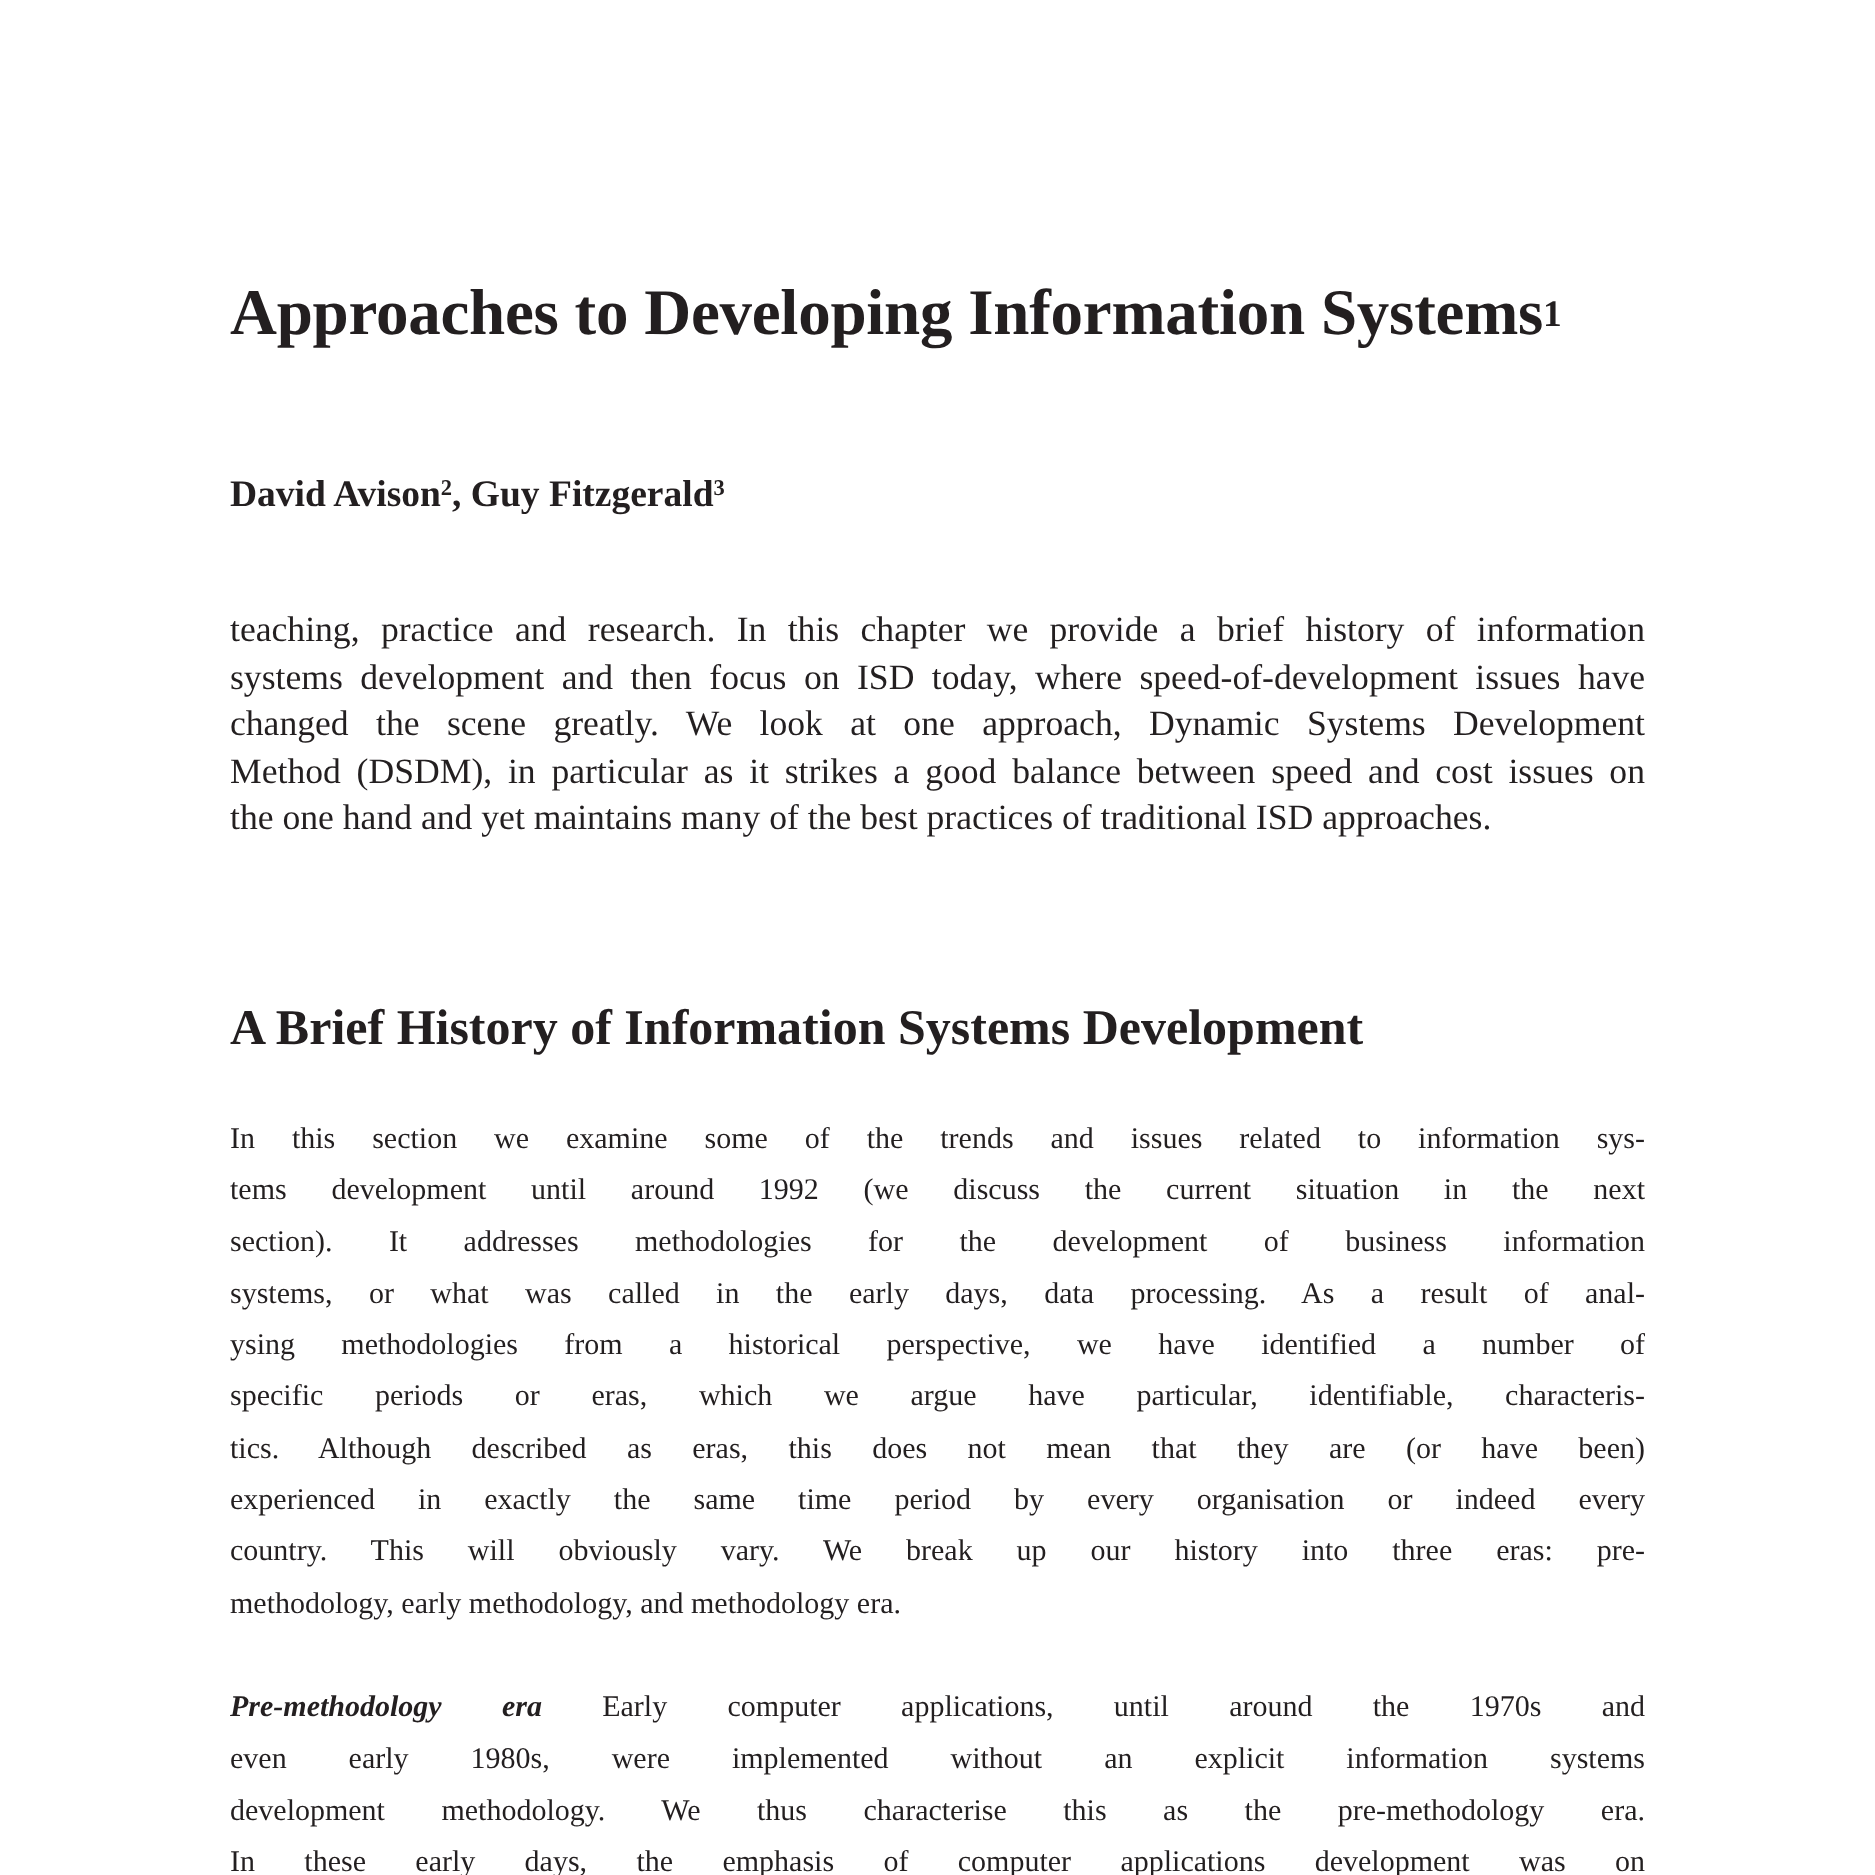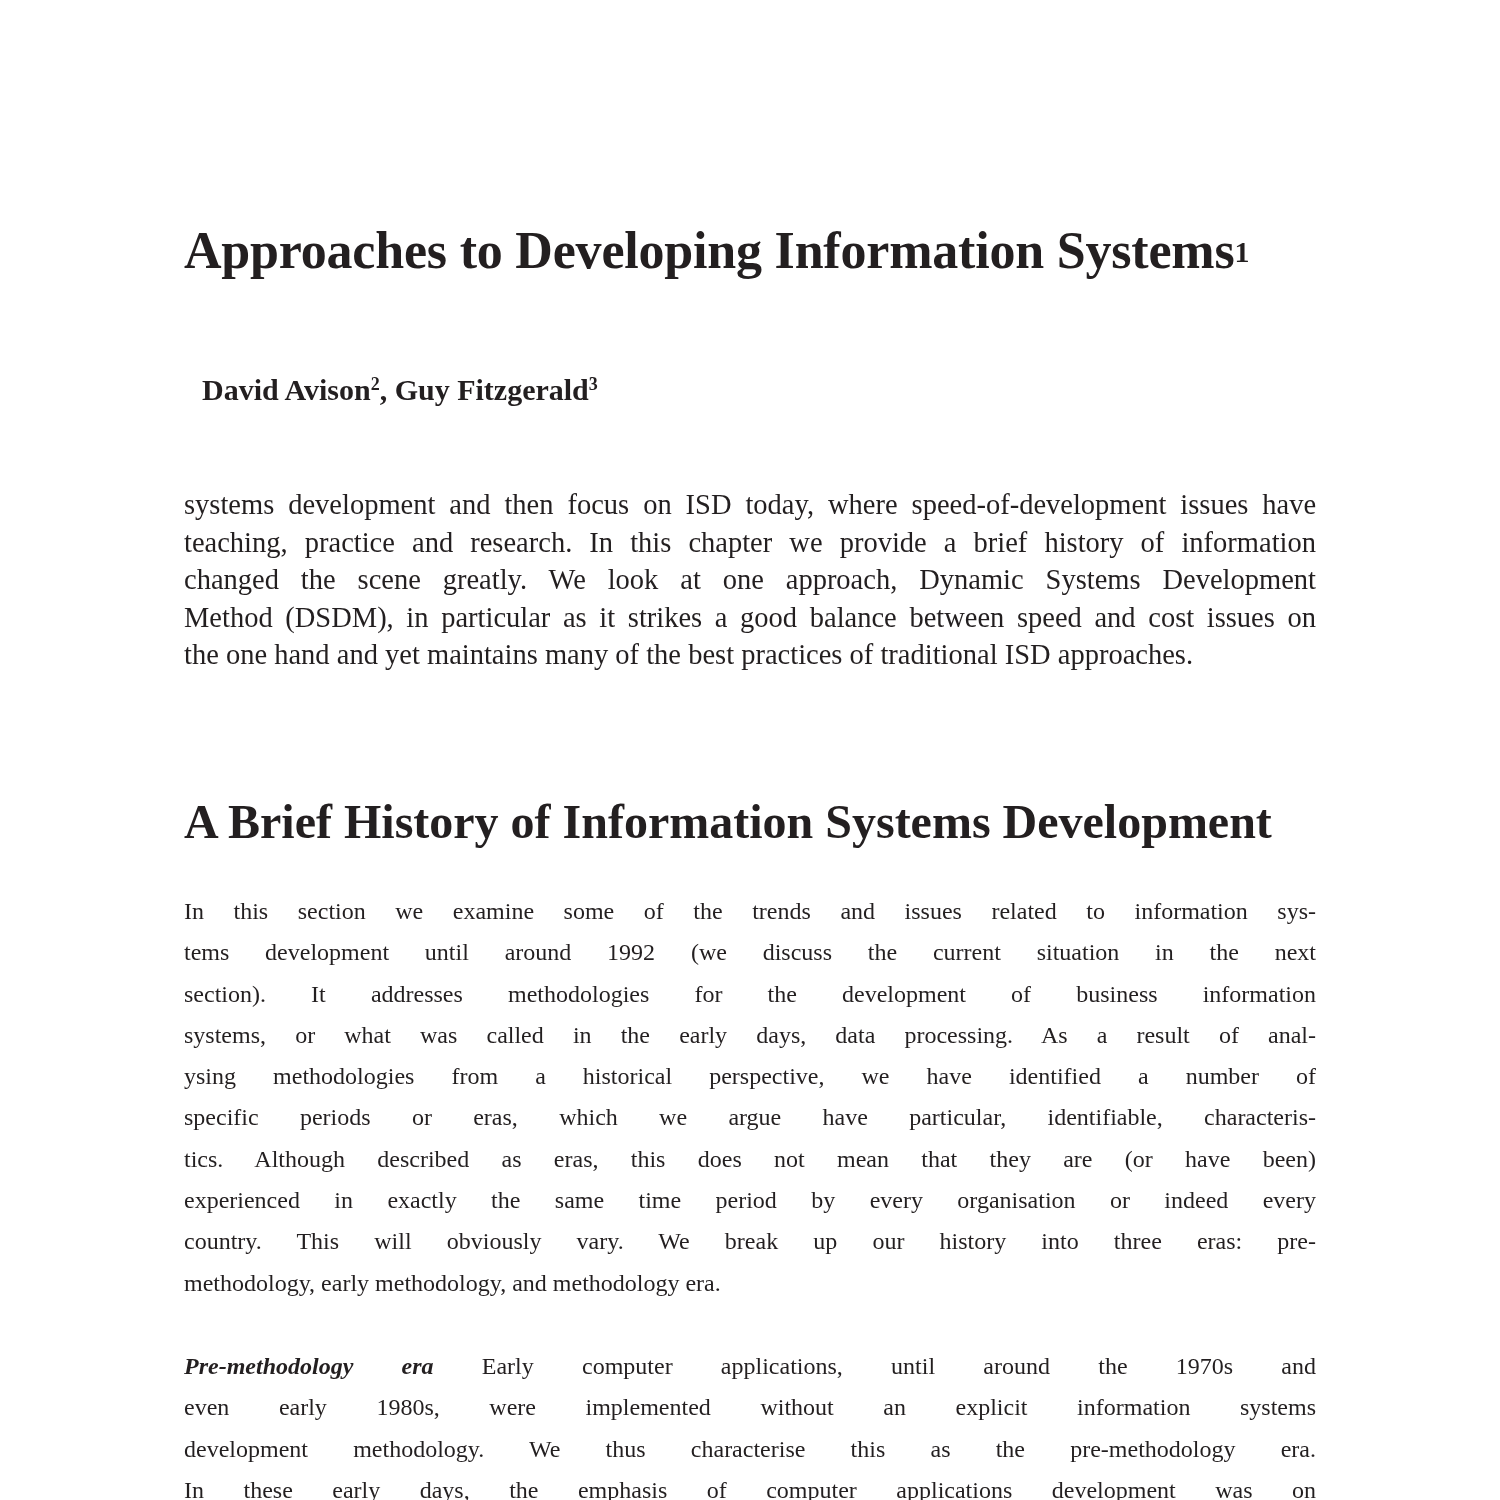--- a/index.html
+++ b/index.html
@@ -2,52 +2,52 @@
 <html><head>
 <meta charset="utf-8">
 <style>
   html, body { margin: 0; padding: 0; background: #ffffff; }
   body { width: 1500px; height: 1500px; overflow: hidden; position: relative;
          font-family: "Liberation Serif", "DejaVu Serif", serif; color: #231f20; }
   .page { position: absolute; left: 184px; top: 0; width: 1132px; }
   .title { position: absolute; top: 208px; left: 0; white-space: nowrap;
            font-size: 52px; font-weight: bold; letter-spacing: -0.2px; line-height: 86px; }
   .title sup { font-size: 30px; position: relative; top: -6px; vertical-align: baseline; }
-  .authors { position: absolute; top: 370px; left: 18px; white-space: nowrap;
-             font-size: 30px; font-weight: bold; line-height: 40px; }
+  .authors { position: absolute; top: 370px; left: 0; white-space: nowrap;
+             font-size: 30px; font-weight: bold; line-height: 52px; }
   .authors sup { font-size: 18px; position: relative; top: -6px; vertical-align: top; }
   .abstract { position: absolute; top: 486px; left: 0; width: 1132px;
               font-size: 28.5px; line-height: 37.6px; }
   .line { display: block; text-align: justify; text-align-last: justify; white-space: nowrap; height: 37.6px; }
   .line.last { text-align-last: left; }
   .abstract .label { font-weight: bold; }
   .section-heading { position: absolute; top: 797px; left: 0; white-space: nowrap;
-                     font-size: 48px; font-weight: bold; line-height: 50px; font-family: Liberation Serif, serif; }
+                     font-size: 40px; font-weight: bold; line-height: 50px; font-family: Liberation Serif, serif; }
   .body-para { position: absolute; left: 0; width: 1132px; font-size: 24px; line-height: 41.3px; }
   .body-para .line { height: 41.3px; }
   .p1 { top: 891px; }
   .p2 { top: 1346px; }
   .era-label { font-weight: bold; font-style: italic; }
 </style>
 </head>
 <body>
 
 <div class="page">
 
   <h1 class="title" style="margin:0;">
     <span>Approaches to Developing Information Systems</span><sup>1</sup>
   </h1>
 
   <div class="authors">
     <span>David Avison</span><sup>2</sup><span>, </span><span>Guy Fitzgerald</span><sup>3</sup>
   </div>
 
   <div class="abstract">
+    <span class="line" style="display: block; width: 1132px; word-spacing: 9.92308px;">teaching, practice and research. In this chapter we provide a brief history of information</span>
     <span class="line" style="display: block; width: 1132px; word-spacing: 6.81818px;">systems development and then focus on ISD today, where speed-of-development issues have</span>
-    <span class="line" style="display: block; width: 1132px; word-spacing: 9.92308px;">teaching, practice and research. In this chapter we provide a brief history of information</span>
     <span class="line" style="display: block; width: 1132px; word-spacing: 14.7273px;">changed the scene greatly. We look at one approach, Dynamic Systems Development</span>
     <span class="line" style="display: block; width: 1132px; word-spacing: 5.46667px;">Method (DSDM), in particular as it strikes a good balance between speed and cost issues on</span>
     <span class="line last">the one hand and yet maintains many of the best practices of traditional ISD approaches.</span>
   </div>
 
   <h2 class="section-heading" style="margin:0;">A Brief History of Information Systems Development</h2>
 
   <div class="body-para p1">
     <span class="line" style="display: block; width: 1132px; word-spacing: 2.07143px;">In this section we examine some of the trends and issues related to information sys-</span>
     <span class="line" style="display: block; width: 1132px; word-spacing: 5.58333px;">tems development until around 1992 (we discuss the current situation in the next</span>

